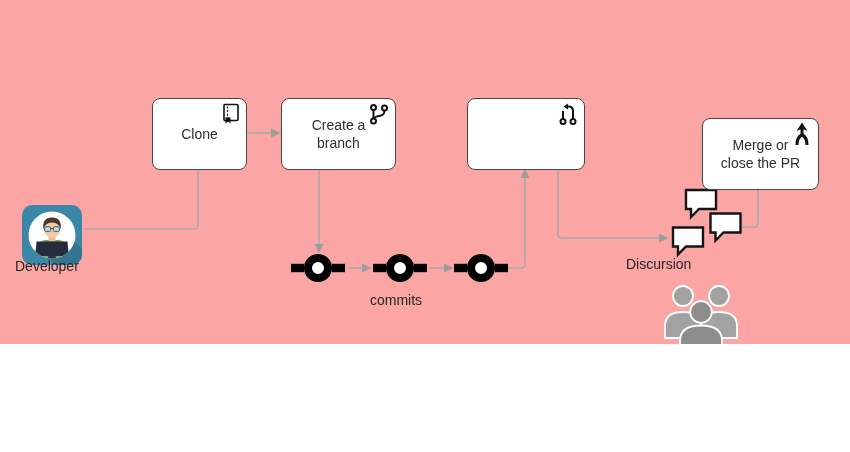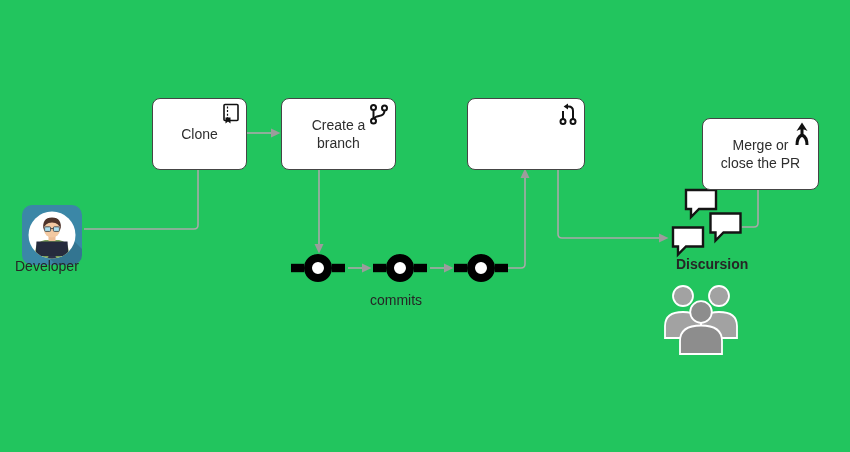--- a/index.html
+++ b/index.html
@@ -1,36 +1,36 @@
 <!DOCTYPE html>
 <html><head>
 <meta charset="utf-8">
 <style>
   html,body{margin:0;padding:0;background:#fff;}
   .canvas{
-    position:relative;width:850px;height:452px;background:#22c55e;
+    position:relative;width:850px;height:344px;background:#fca5a5;
     font-family:"Liberation Sans",sans-serif;overflow:hidden;
   }
   .overlay{position:absolute;left:0;top:0;pointer-events:none;}
   .box{
     position:absolute;background:#ffffff;border:1px solid #454545;border-radius:8px;
     display:flex;align-items:center;justify-content:center;
   }
   .node-label{
     font-size:14px;line-height:18px;color:#2e2e2e;text-align:center;white-space:pre-line;
   }
   #box-clone {left:152px;top:98px;width:93px;height:70px;}
   #box-branch{left:281px;top:98px;width:113px;height:70px;}
   #box-pr    {left:467px;top:98px;width:116px;height:70px;}
   #box-merge {left:702px;top:98px;width:115px;height:70px;margin-top:20px;}
   .corner-icon{position:absolute;top:3px;right:5px;}
   .float-label{position:absolute;font-size:14px;color:#262626;white-space:pre-line;}
   #label-developer{left:15px;top:258px;}
   #label-commits{left:370px;top:292px;width:62px;}
-  #label-discussion{left:676px;top:256px;font-weight:bold;}
+  #label-discussion{left:626px;top:256px;}
   #label-community{left:661px;top:353px;line-height:19px;}
   #developer-avatar{position:absolute;left:22px;top:205px;}
 </style>
 </head>
 <body>
 
 <div class="canvas">
 
   <svg class="overlay" width="850" height="452" viewBox="0 0 850 452">
     <g stroke="#a9a9a9" stroke-width="1.6" fill="none">

